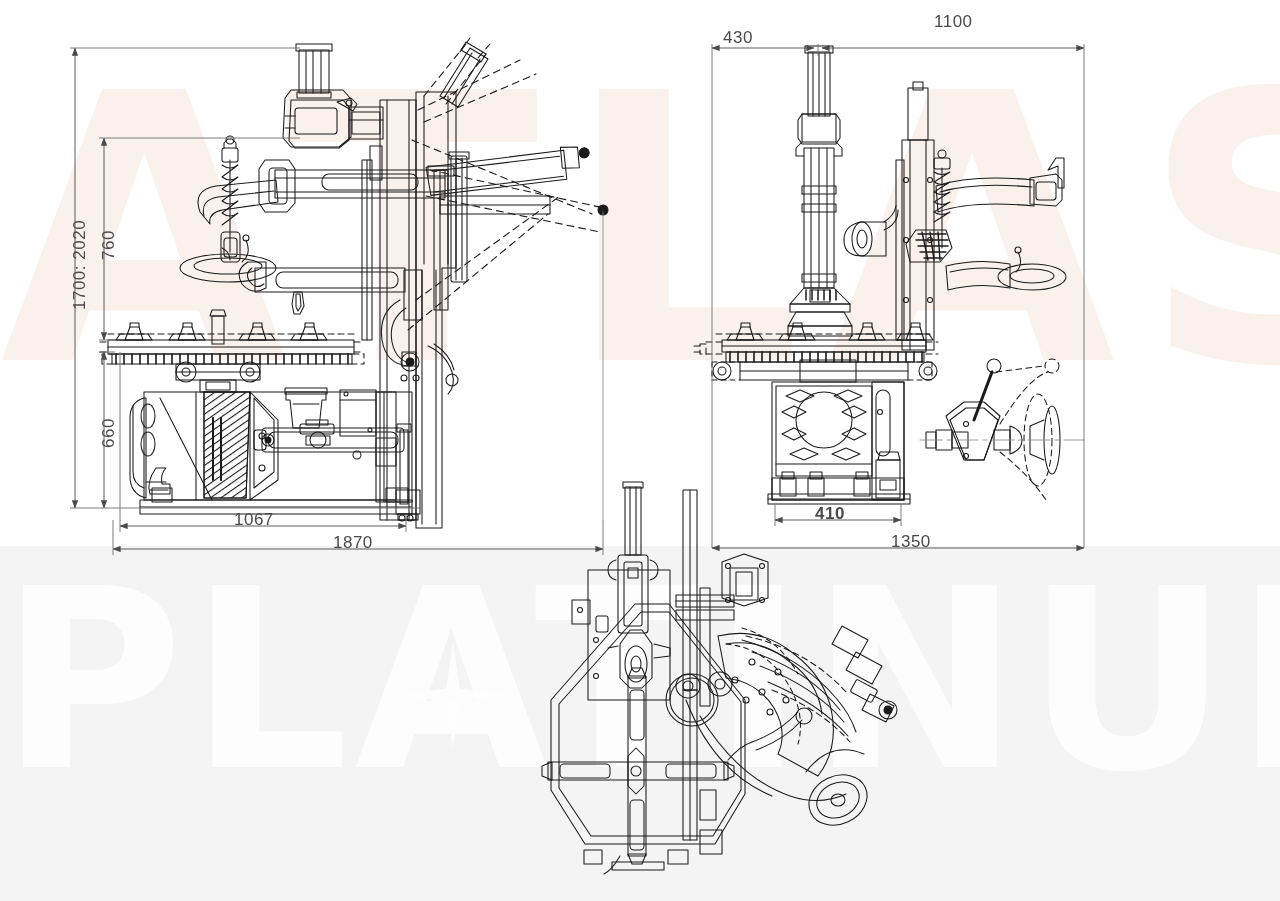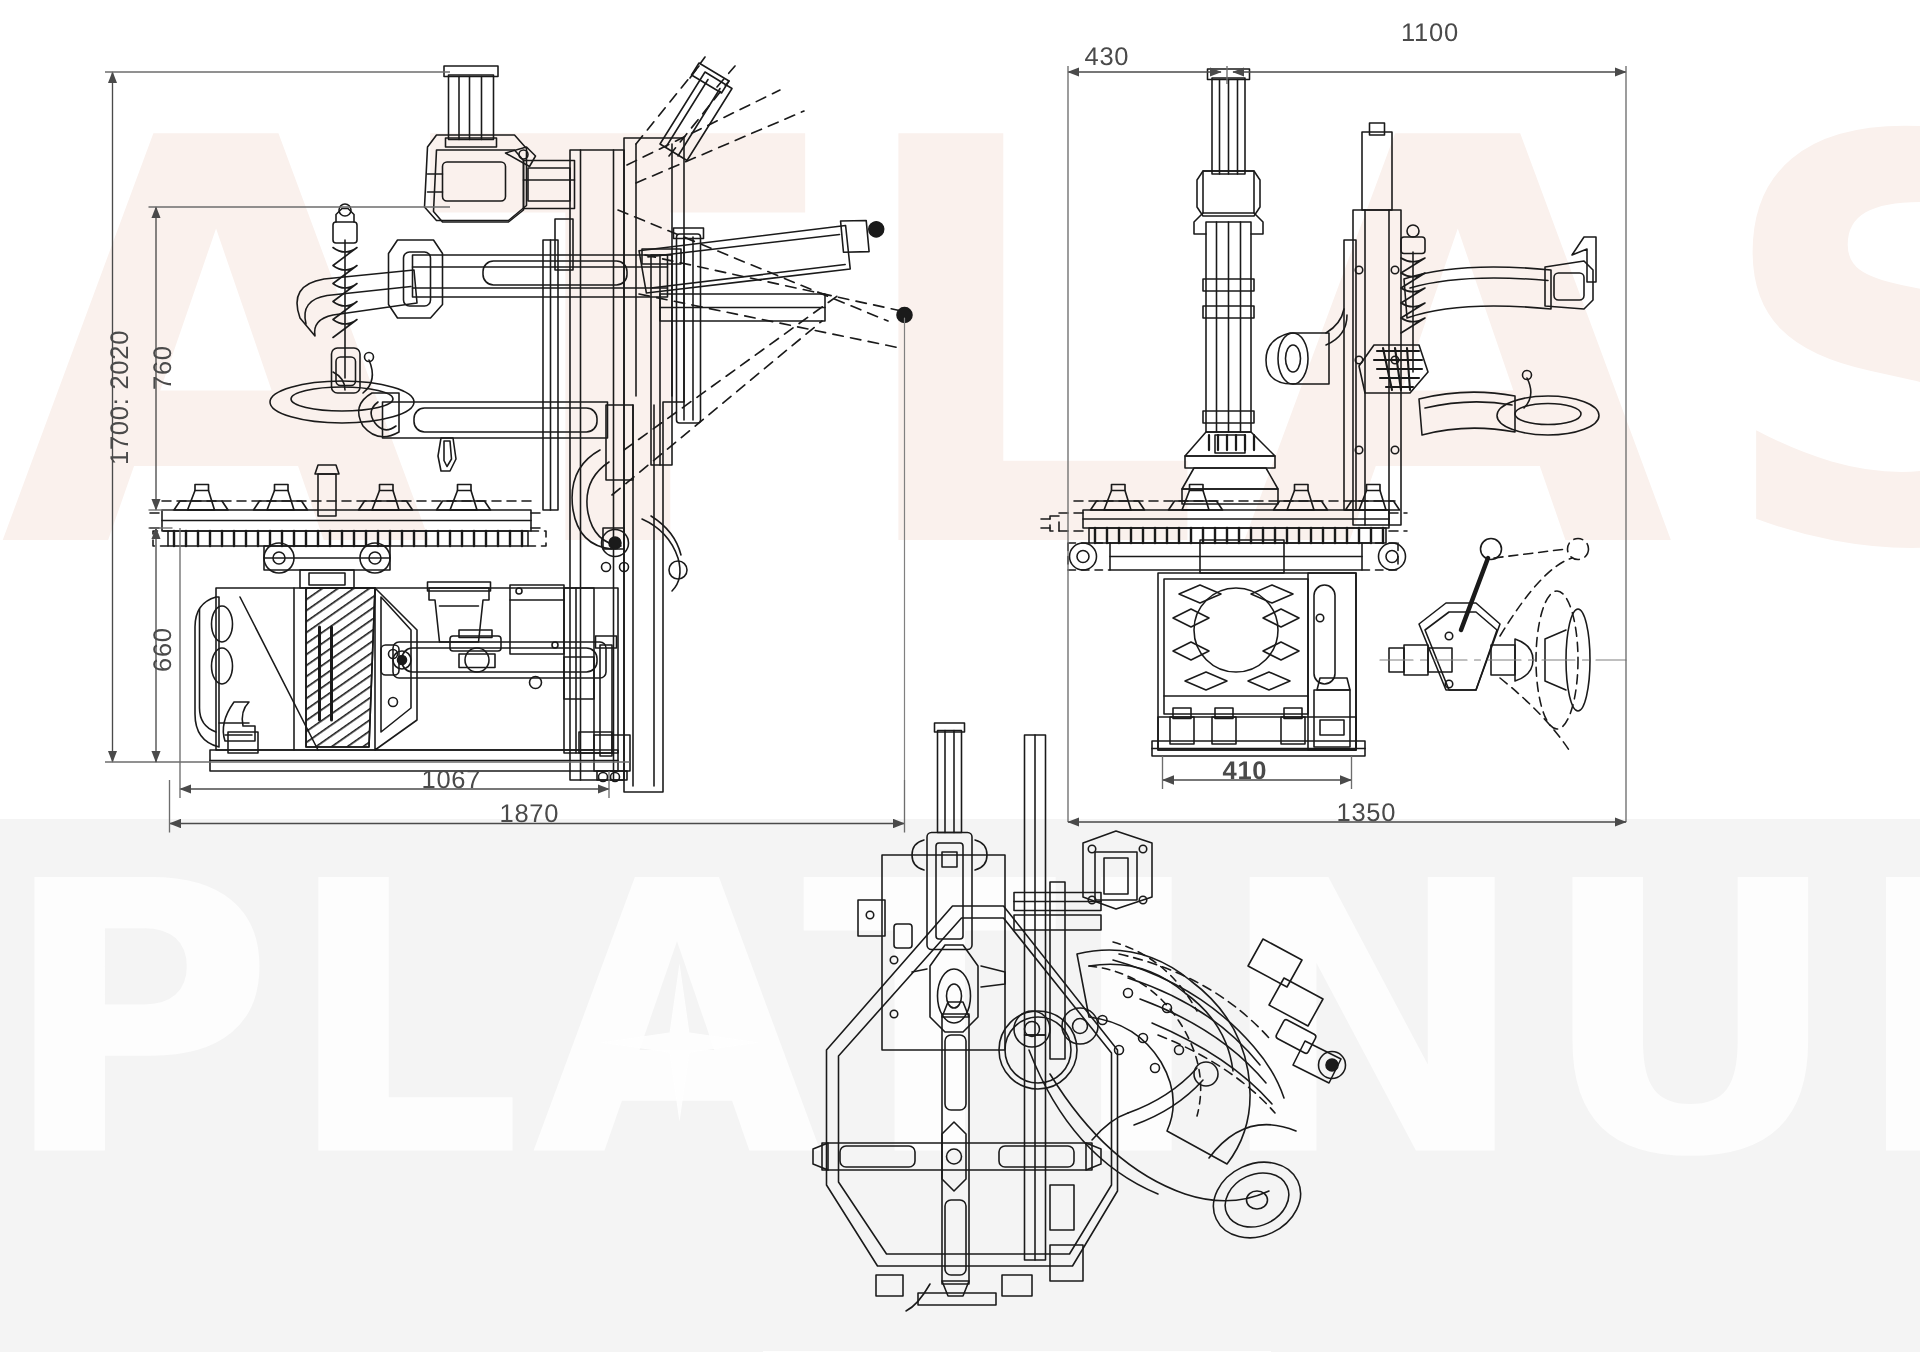--- a/index.html
+++ b/index.html
@@ -703,21 +703,21 @@
       <line x1="712" y1="548" x2="1084" y2="548" stroke="#4a4a4a" marker-start="url(#arL)" marker-end="url(#ar)"></line>
     </g>
   </svg>
 
   <div class="dimtxt rot" style="left:70px;top:310px;">1700: 2020</div>
 
   <div class="dimtxt rot" style="left:99px;top:260px;">760</div>
 
   <div class="dimtxt rot" style="left:99px;top:448px;">660</div>
 
-  <div class="dimtxt" style="left:234px;top:510px;margin-left:47px;">1067</div>
+  <div class="dimtxt" style="left:234px;top:510px;">1067</div>
 
   <div class="dimtxt" style="left:333px;top:533px;">1870</div>
 
   <div class="dimtxt" style="left:723px;top:28px;">430</div>
 
   <div class="dimtxt" style="left:934px;top:12px;">1100</div>
 
   <div class="dimtxt" style="left:815px;top:504px;font-weight:bold;">410</div>
 
   <div class="dimtxt" style="left:864px;top:532px;margin-left:27px;">1350</div>

